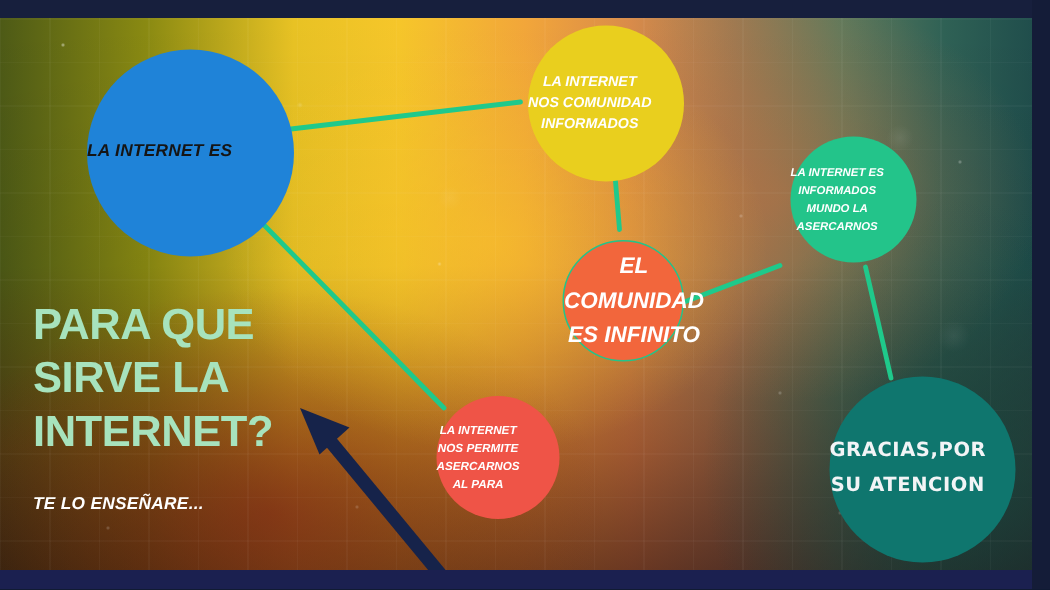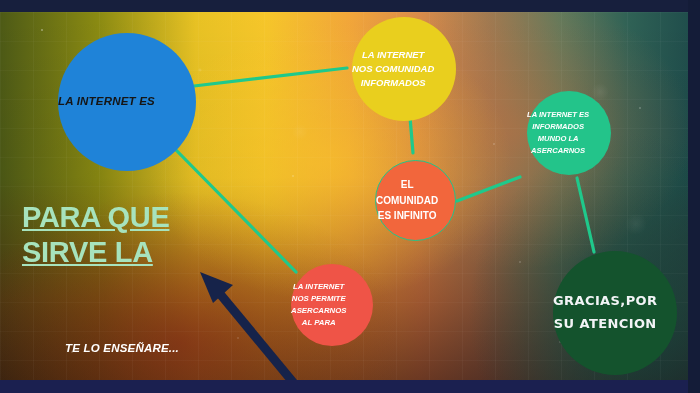--- a/index.html
+++ b/index.html
@@ -124,22 +124,23 @@
     font-style: italic;
     font-weight: bold;
     font-size: 9.5px;
     line-height: 1.5;
   }
   .b-orange {
     left: 375px; top: 160px; width: 81px; height: 81px;
     background: #f2663c;
     border: 1.5px solid #23c48a;
     color: #ffffff;
-    font-weight: bold;
-    font-size: 10px;
+    font-style: italic;
+    font-weight: bold;
+    font-size: 15px;
     line-height: 1.55;
   }
   .b-teal {
     left: 527px; top: 91px; width: 84px; height: 84px;
     background: #23c48a;
     color: #ffffff;
     font-style: italic;
     font-weight: bold;
     font-size: 7.6px;
     line-height: 1.55;
@@ -148,52 +149,50 @@
     left: 291px; top: 264px; width: 82px; height: 82px;
     background: #ef5447;
     color: #ffffff;
     font-style: italic;
     font-weight: bold;
     font-size: 7.8px;
     line-height: 1.55;
   }
   .b-dark {
     left: 553px; top: 251px; width: 124px; height: 124px;
-    background: #14532d;
+    background: #0f766e;
     color: #f2f4f6;
     font-family: "DejaVu Sans", sans-serif;
     font-weight: bold;
     font-size: 13px;
     line-height: 1.75;
     letter-spacing: .4px;
   }
 
   
   .headline {
     position: absolute;
     left: 22px; top: 200px;
     width: 260px;
     color: #a7e3bd;
     font-weight: bold;
     font-size: 29px;
     line-height: 1.22;
     letter-spacing: -.3px;
-    text-decoration: underline;
   }
   .subline {
     position: absolute;
     left: 22px; top: 330px;
     width: 200px;
-    text-align: center;
+    text-align: left;
     color: #ffffff;
     font-weight: bold;
     font-style: italic;
     font-size: 11.5px;
     letter-spacing: .2px;
-    margin-top: 12px;
   }
 </style>
 </head>
 <body>
 
 <div id="stage">
 
   <div class="bg-base"></div>
   <div class="bg-warm"></div>
   <div class="bg-grid"></div>
@@ -207,20 +206,21 @@
     <line x1="577" y1="178" x2="594" y2="252" stroke="#1fc98b" stroke-width="3.2" stroke-linecap="round"></line>
     <g>
       <line x1="302" y1="393" x2="211" y2="283" stroke="#16234a" stroke-width="9" stroke-linecap="butt"></line>
       <polygon points="200,272 233,285 213,303" fill="#16234a"></polygon>
     </g>
   </svg>
 
   <div class="headline">
     <div>PARA QUE</div>
     <div>SIRVE LA</div>
+    <div>INTERNET?</div>
   </div>
   <div class="subline">TE LO ENSEÑARE...</div>
 
   <div class="bubble b-blue">
     <div>
       <span>LA INTERNET ES</span>
     </div>
   </div>
 
   <div class="bubble b-yellow">

